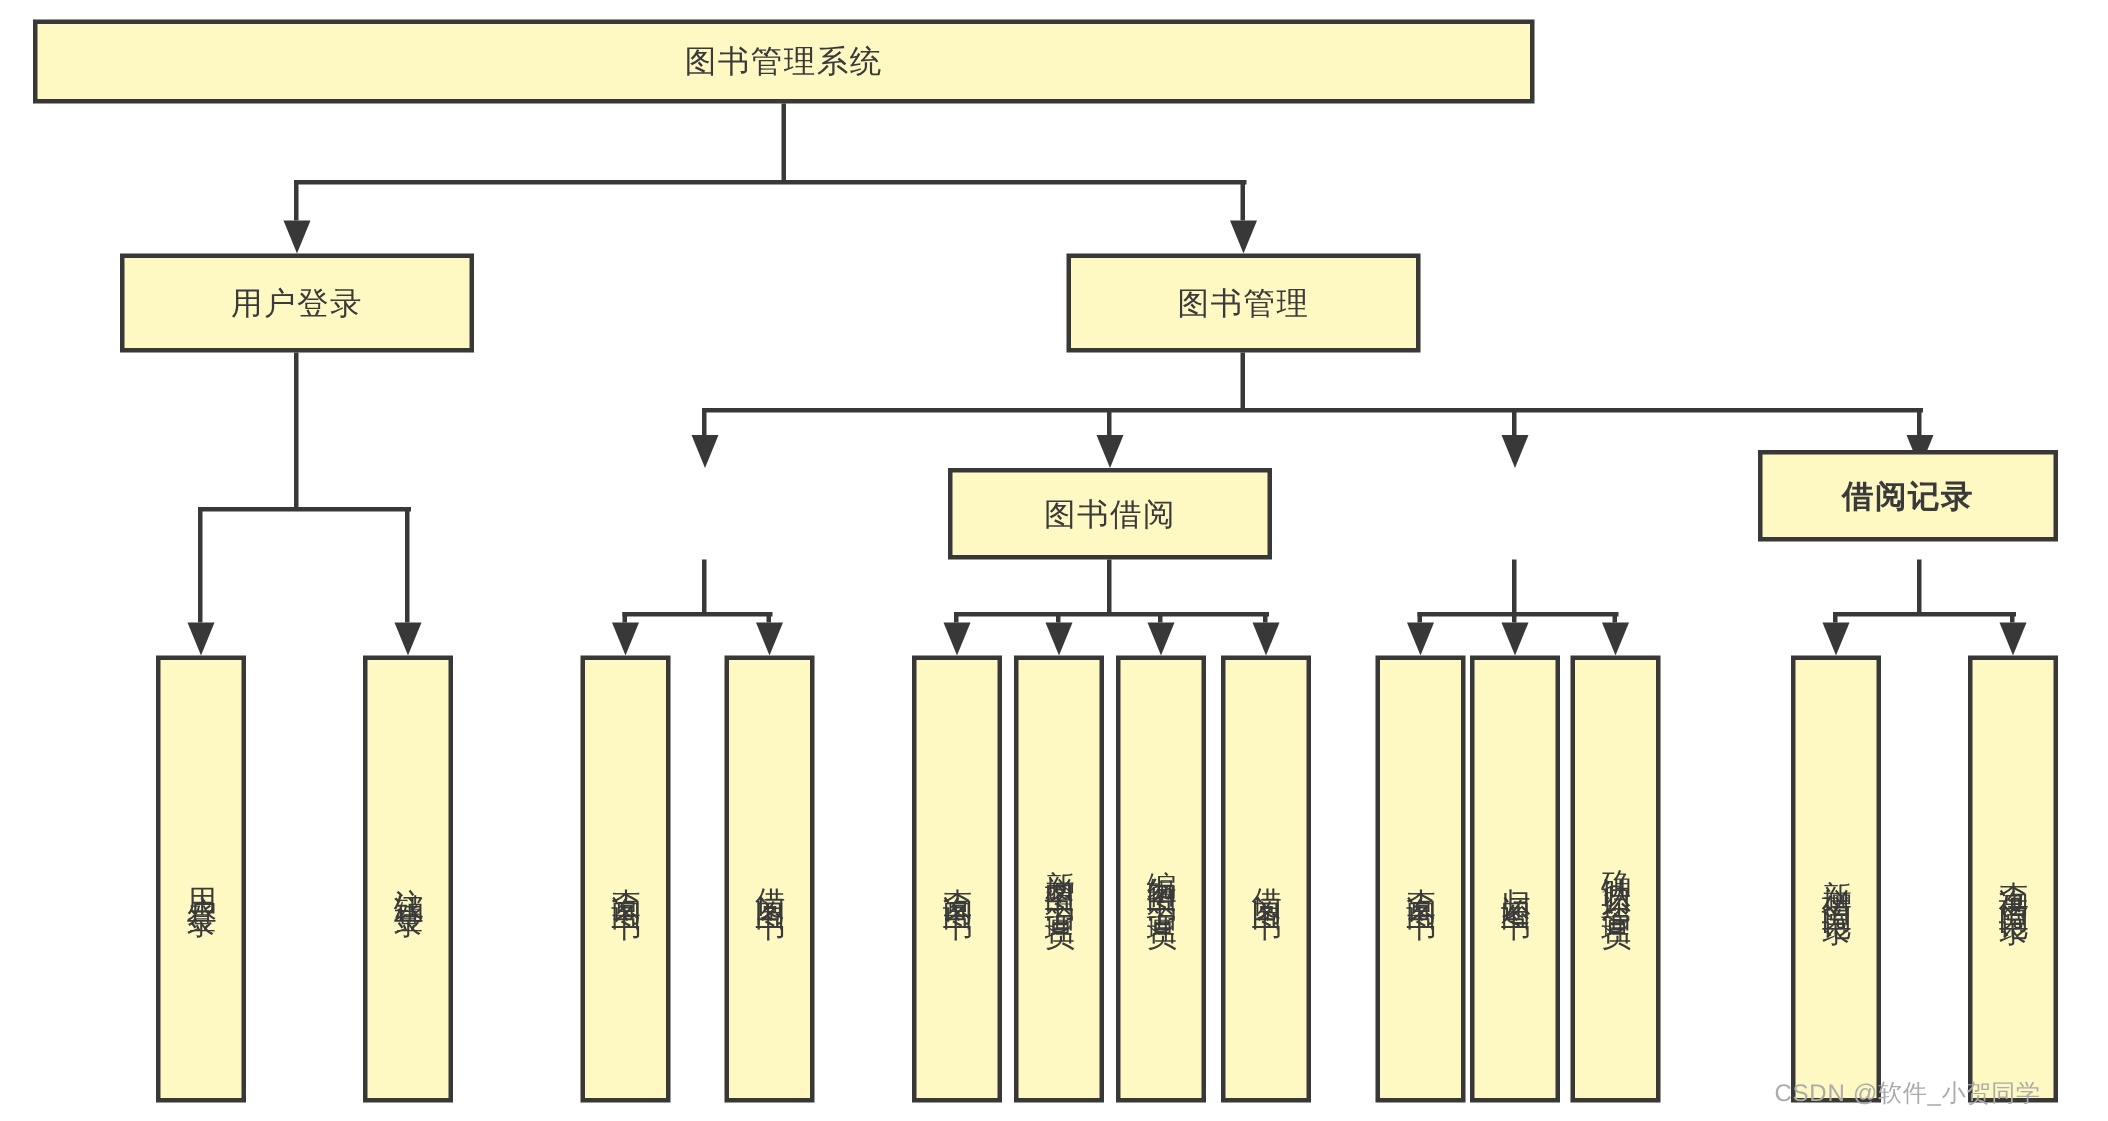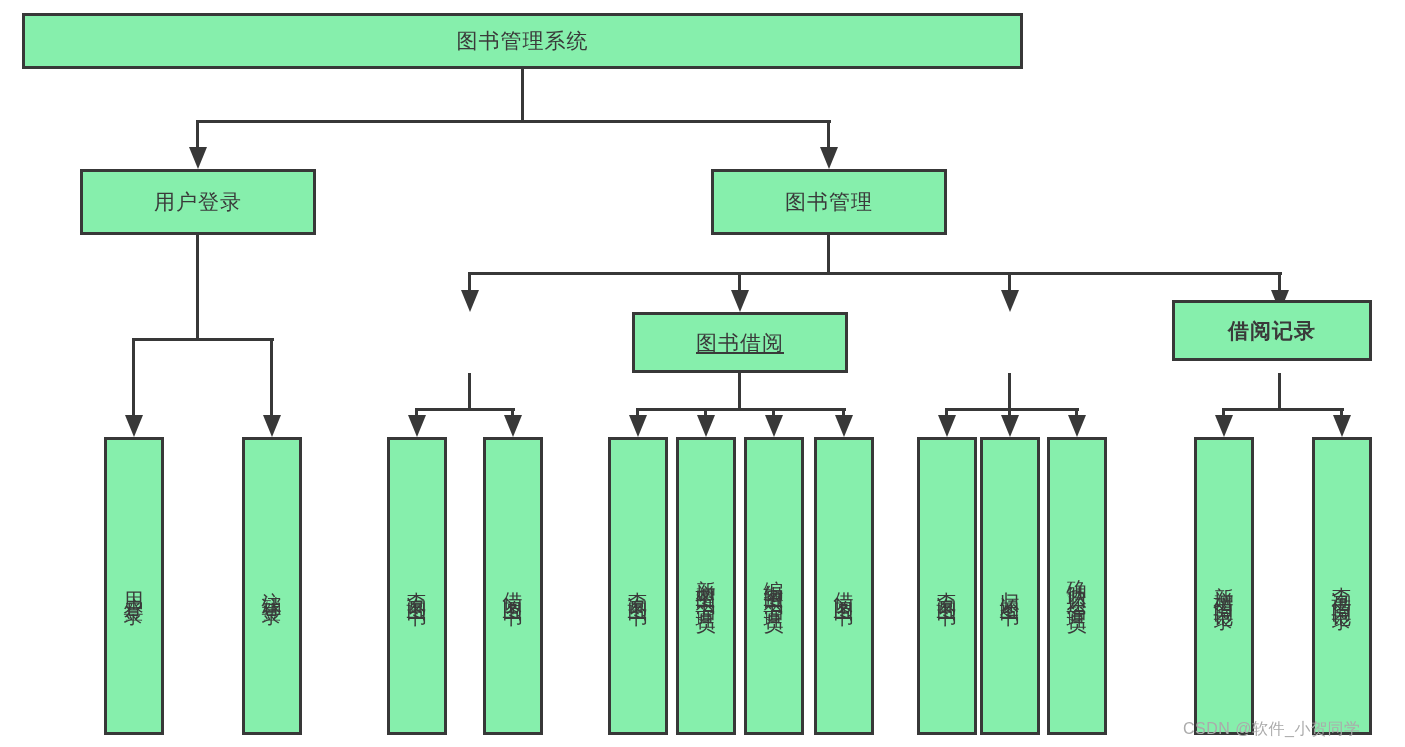--- a/index.html
+++ b/index.html
@@ -13,21 +13,21 @@
     height: 747px;
     background: #ffffff;
     font-family: "Liberation Sans", "DejaVu Sans", sans-serif;
     overflow: hidden;
   }
   
   .node {
     position: absolute;
     box-sizing: border-box;
     border: 3px solid #383838;
-    background: #86efac;
+    background: #fef9c3;
     display: flex;
     align-items: center;
     justify-content: center;
     color: #3a3a3a;
     text-align: right;
   }
   .hnode { font-size: 21px; letter-spacing: 1px; }
   .vnode { font-size: 20px; }
   .vnode span {
     writing-mode: vertical-rl;
@@ -90,21 +90,21 @@
   <div class="hl" style="left:468px; top:272px; width:814px;"></div>
   <div class="vl" style="left:468px; top:272px; height:18px;"></div>
   <div class="tri" style="left:461px; top:290px;"></div>
   <div class="vl" style="left:738px; top:272px; height:18px;"></div>
   <div class="tri" style="left:731px; top:290px;"></div>
   <div class="vl" style="left:1008px; top:272px; height:18px;"></div>
   <div class="tri" style="left:1001px; top:290px;"></div>
   <div class="vl" style="left:1278px; top:272px; height:18px;"></div>
   <div class="tri" style="left:1271px; top:290px;"></div>
 
-  <div class="node hnode" style="left:632px; top:312px; width:216px; height:61px;text-decoration:underline;">图书借阅</div>
+  <div class="node hnode" style="left:632px; top:312px; width:216px; height:61px;">图书借阅</div>
   <div class="node hnode" style="left:1172px; top:300px; width:200px; height:61px;font-weight:bold;">借阅记录</div>
 
   <div class="vl" style="left:468px; top:373px; height:35px;"></div>
   <div class="hl" style="left:415px; top:408px; width:100px;"></div>
   <div class="vl" style="left:415px; top:408px; height:7px;"></div>
   <div class="tri" style="left:408px; top:415px;"></div>
   <div class="vl" style="left:511px; top:408px; height:7px;"></div>
   <div class="tri" style="left:504px; top:415px;"></div>
 
   <div class="vl" style="left:738px; top:373px; height:35px;"></div>

